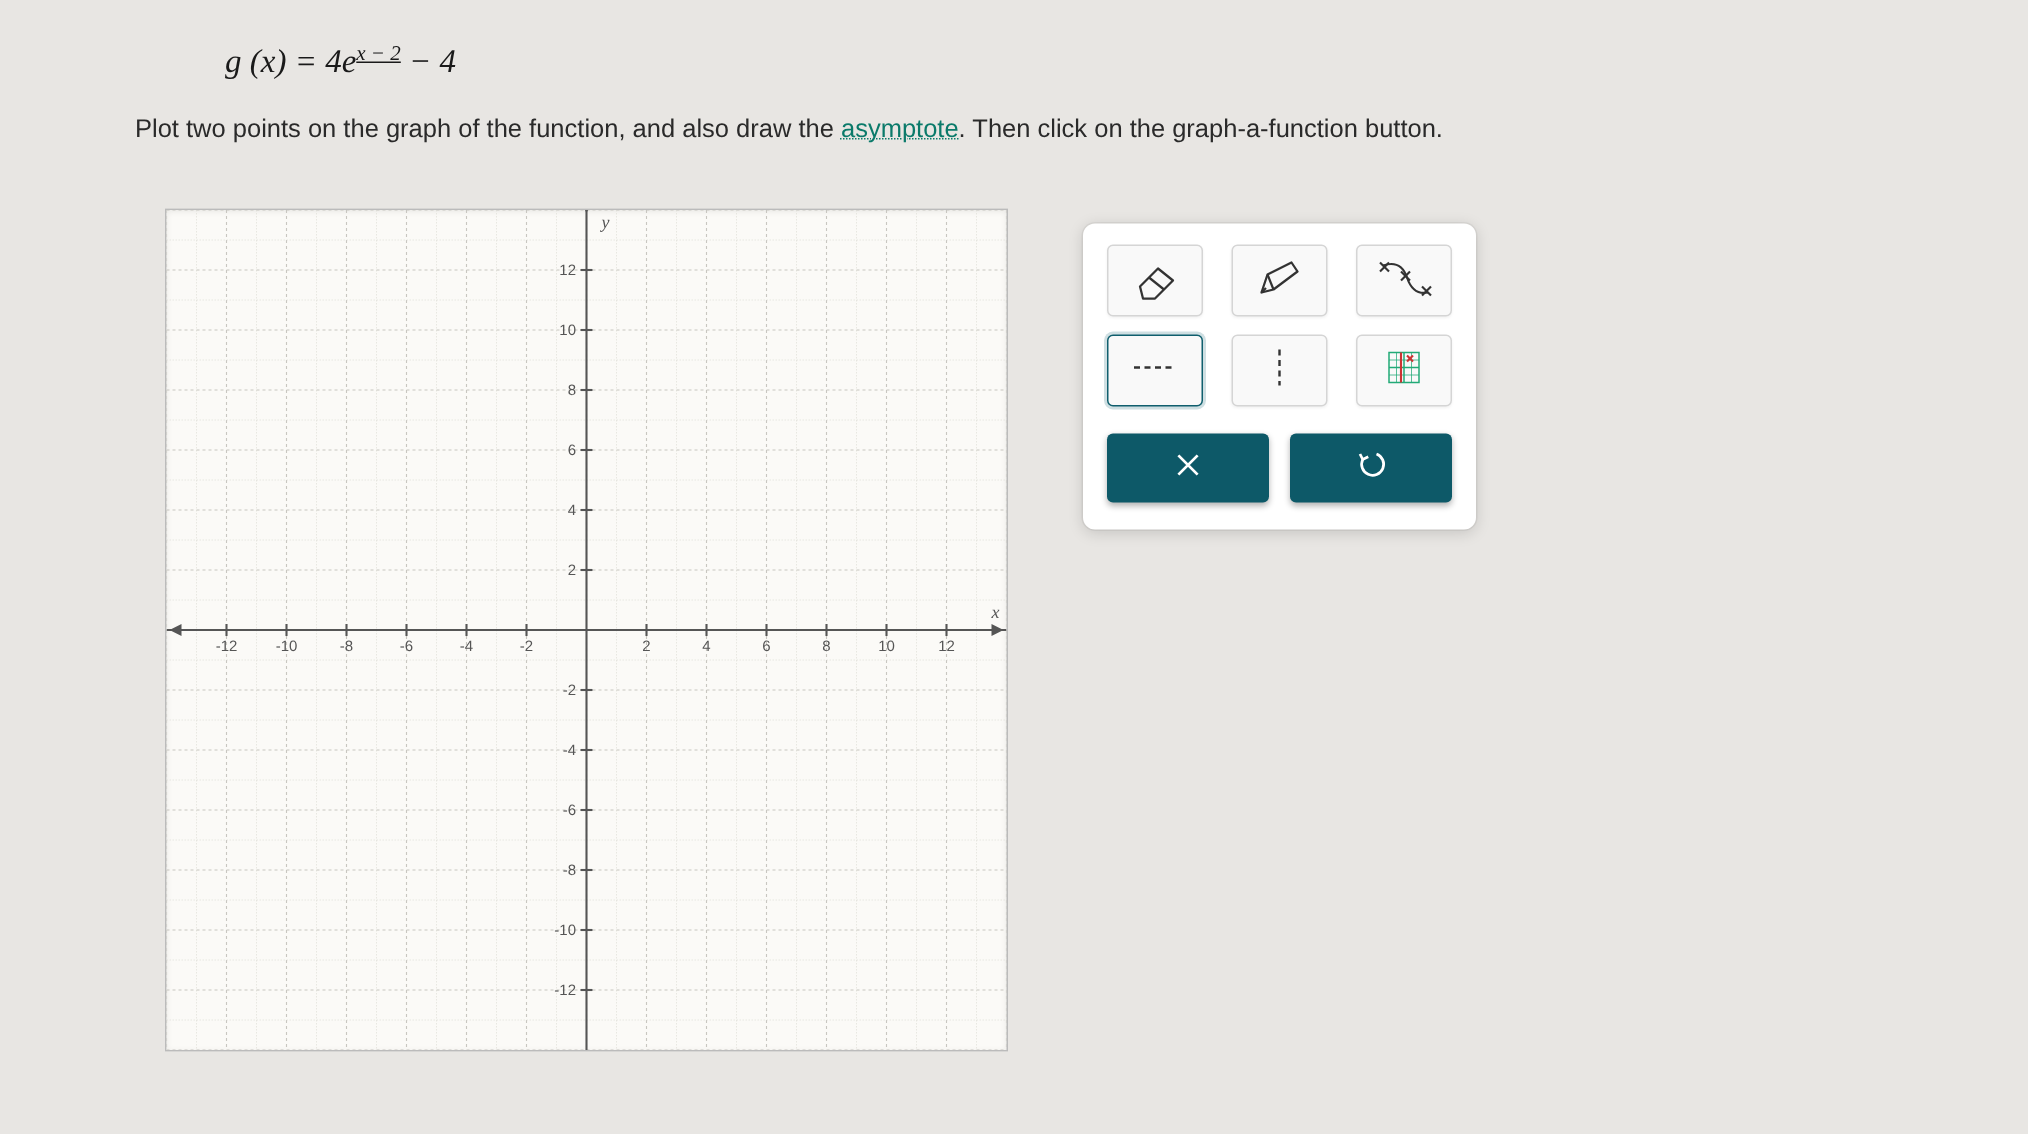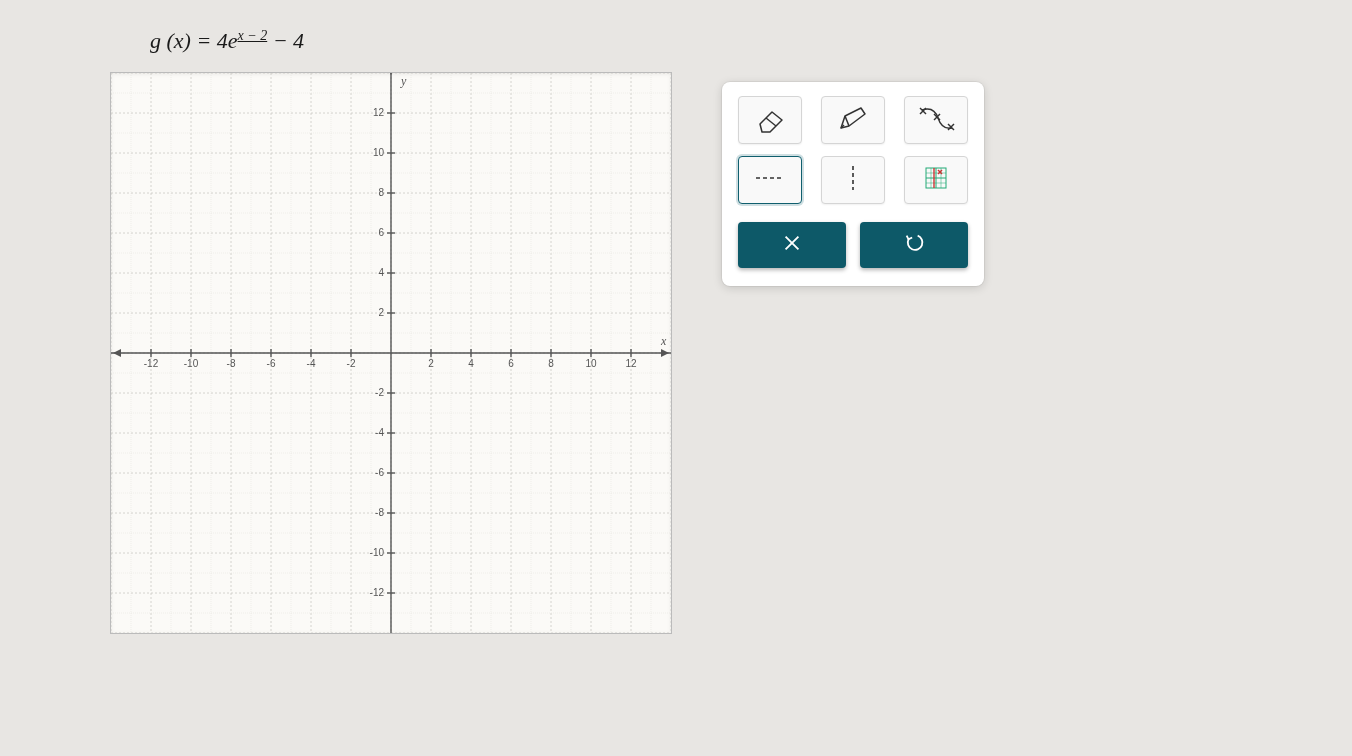--- a/index.html
+++ b/index.html
@@ -136,20 +136,23 @@
 </head>
 <body>
 
 <div class="page">
 
 
   <div class="equation">
     <span>g (x) = 4e</span><span class="sup">x − 2</span><span> − 4</span>
   </div>
 
+  <div class="instructions">
+    <span>Plot two points on the graph of the function, and also draw the </span><span class="link-term">asymptote</span><span>. Then click on the graph-a-function button.</span>
+  </div>
 
   <div class="work-area">
 
     <div class="graph-wrap">
       <svg class="graph-svg" viewBox="0 0 560 560">
         <g id="grid-layer">
             <line x1="0" x2="0" y1="0" y2="560" class="grid-line-major"></line>
             <line x1="20" x2="20" y1="0" y2="560" class="grid-line-minor"></line>
             <line x1="40" x2="40" y1="0" y2="560" class="grid-line-major"></line>
             <line x1="60" x2="60" y1="0" y2="560" class="grid-line-minor"></line>

